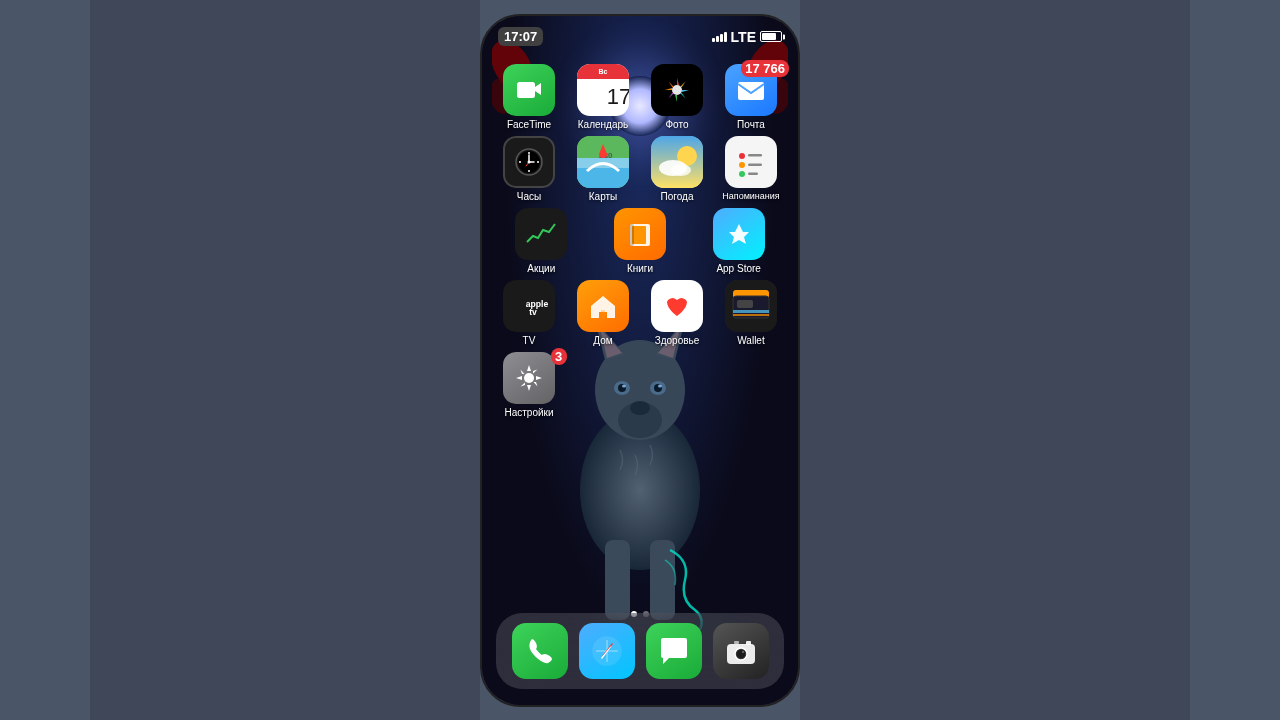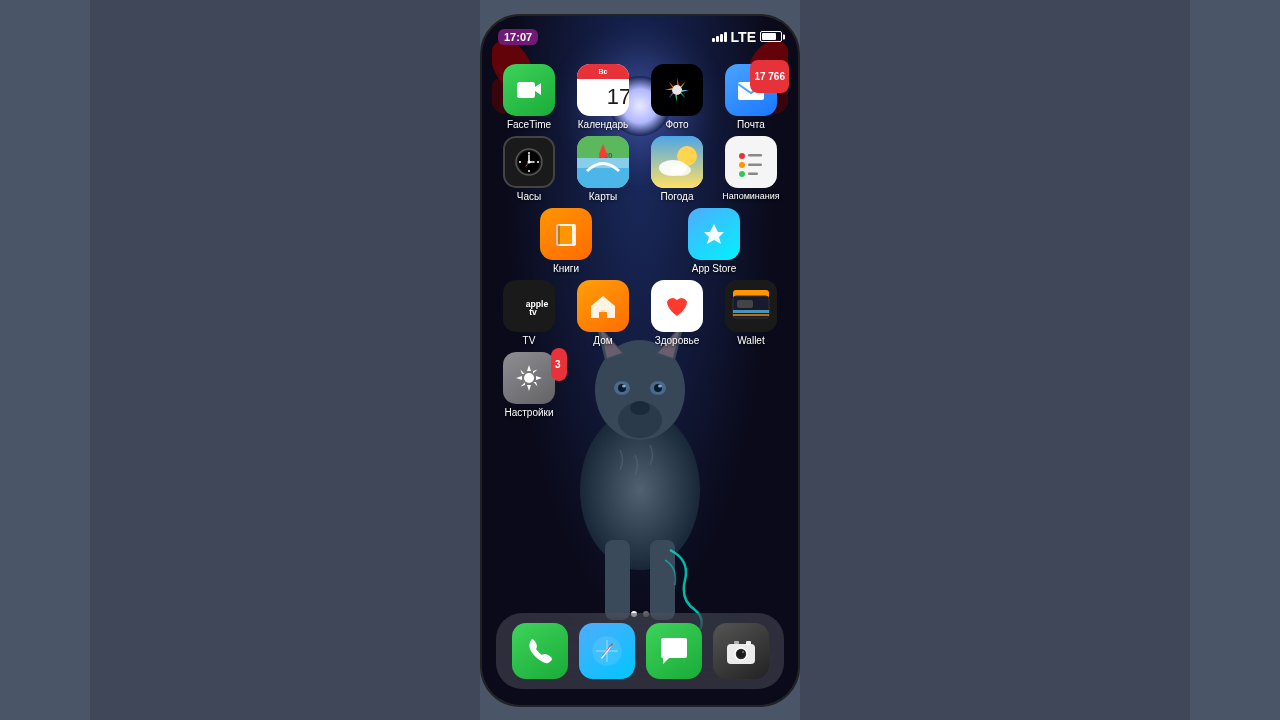--- a/index.html
+++ b/index.html
@@ -61,23 +61,23 @@
       right: 0;
       height: 34px;
       display: flex;
       align-items: center;
       justify-content: space-between;
       padding: 8px 16px 0;
       z-index: 10;
     }
 
     .time-badge {
-      background: #701a75;
+      background: #404040;
       color: white;
-      font-size: 11px;
+      font-size: 13px;
       font-weight: 700;
       padding: 2px 6px;
       border-radius: 6px;
     }
 
     .status-right {
       display: flex;
       align-items: center;
       gap: 4px;
       color: white;
@@ -169,23 +169,23 @@
       text-shadow: 0 1px 3px rgba(0,0,0,0.8);
       white-space: nowrap;
     }
 
     .badge {
       position: absolute;
       top: -4px;
       right: -4px;
       background: #e8323a;
       color: white;
-      font-size: 10px;
+      font-size: 13px;
       font-weight: 700;
-      padding: 11px 4px;
+      padding: 1px 4px;
       border-radius: 8px;
       min-width: 16px;
       z-index: 2;
     }
 
     
     .icon-facetime { background: linear-gradient(145deg, #3dd35a, #1aab38); }
     
     .icon-calendar { background: white; flex-direction: column; }
     .cal-top { background: #e8323a; width: 100%; height: 30%; border-radius: 13px 13px 0 0; display: flex; align-items: center; justify-content: center; }
@@ -486,20 +486,29 @@
             <circle cx="8" cy="29" r="3" fill="#34c759"></circle>
             <rect x="14" y="27.5" width="10" height="2.5" rx="1.2" fill="#888"></rect>
           </svg>
         </div>
         <span class="app-label" style="font-size:9px;">Напоминания</span>
       </div>
     </div>
 
     <div class="app-row">
 
+      <div class="app-item">
+        <div class="app-icon" style="background:#1a1a1a;border-radius:13px;">
+          <svg width="36" height="36" viewBox="0 0 36 36">
+            <rect width="36" height="36" fill="#1a1a1a"></rect>
+            <polyline points="4,26 10,20 15,22 20,14 26,16 32,8" stroke="#34c759" stroke-width="2" fill="none"></polyline>
+          </svg>
+        </div>
+        <span class="app-label">Акции</span>
+      </div>
 
       <div class="app-item">
         <div class="app-icon icon-books">
           <svg width="32" height="32" viewBox="0 0 32 32">
             <rect width="32" height="32" fill="transparent"></rect>
             <rect x="6" y="6" width="20" height="22" rx="2" fill="white" opacity="0.9"></rect>
             <rect x="8" y="8" width="14" height="18" rx="1" fill="#ff9500"></rect>
             <rect x="6" y="6" width="4" height="22" rx="2" fill="rgba(0,0,0,0.2)"></rect>
           </svg>
         </div>

